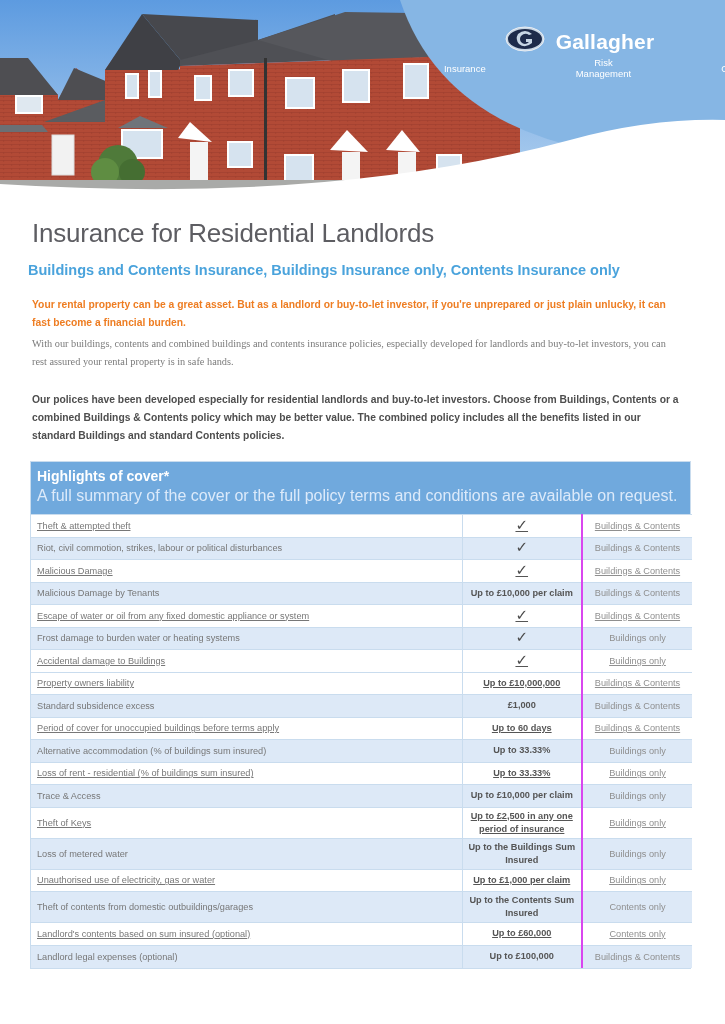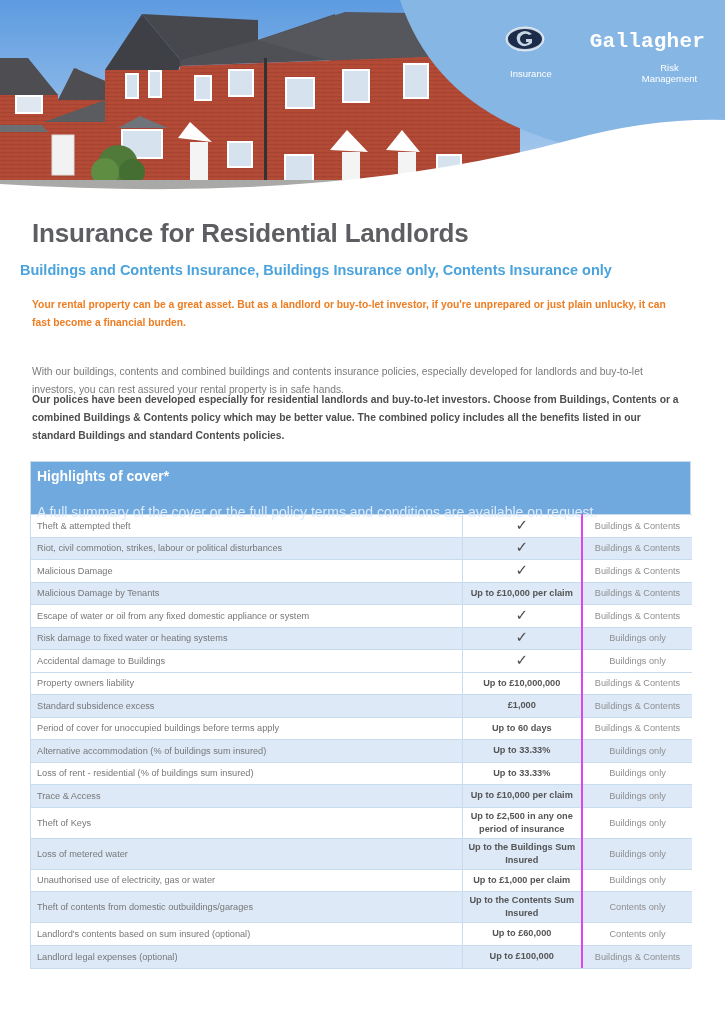--- a/index.html
+++ b/index.html
@@ -4,41 +4,41 @@
   <style>
     * { box-sizing: border-box; margin: 0; padding: 0; }
     html, body { width: 725px; height: 1024px; background: #ffffff; overflow: hidden; }
     body { font-family: "Liberation Sans", "DejaVu Sans", sans-serif; color: #555; position: relative; }
 
     
     .hero { position: absolute; left: 0; top: 0; width: 725px; height: 205px; overflow: hidden; }
     .hero svg { position: absolute; left: 0; top: 0; }
     .brand { position: absolute; left: 505px; top: 26px; width: 200px; text-align: center; }
     .brand-mark { display: block; margin: 0 auto; }
-    .brand-name { display: block; color: #ffffff; font-family: Liberation Mono, monospace; font-weight: bold; font-size: 21px; letter-spacing: 0.2px; margin-top: 4px; text-align: right; }
-    .brand-tags { display: flex; align-items: center; margin-top: 9px; color: #ffffff; font-size: 9.5px; gap: 40px; }
+    .brand-name { display: block; color: #ffffff; font-family: Liberation Sans, sans-serif; font-weight: bold; font-size: 21px; letter-spacing: 0.2px; margin-top: 4px; }
+    .brand-tags { display: flex; justify-content: center; align-items: center; margin-top: 3px; color: #ffffff; font-size: 9.5px; gap: 40px; }
     .brand-tags .tag { padding: 0 5px; }
     .brand-tags .sep { width: 1px; height: 15px; background: rgba(255,255,255,0.75); }
 
     
-    .title { position: absolute; left: 32px; top: 218px; font-size: 26px; font-weight: bold; color: #5d5d62; letter-spacing: -0.2px; }
-    .subtitle { position: absolute; left: 20px; top: 262px; font-size: 14.5px; color: #4aa3dc; }
+    .title { position: absolute; left: 32px; top: 218px; font-size: 26px; font-weight: normal; color: #5d5d62; letter-spacing: -0.2px; }
+    .subtitle { position: absolute; left: 28px; top: 262px; font-size: 14.5px; color: #4aa3dc; }
     .p { position: absolute; left: 32px; width: 650px; font-size: 10.3px; line-height: 18px; }
     .p-orange { top: 296px; color: #ee7d22; font-weight: bold; }
-    .p-grey { top: 363px; color: #7b7b7b; }
+    .p-grey { top: 335px; color: #7b7b7b; font-family: Liberation Serif, serif; }
     .p-dark { top: 391px; color: #4e4e4e; font-weight: bold; }
 
     
     .cover { position: absolute; left: 30px; top: 461px; width: 661px; border: 1px solid #c9dcee; }
     .cover-head { background: #70a9dd; padding: 6px 7px 6px 6px; height: 52px; }
     .cover-title { color: #ffffff; font-size: 14px; font-weight: bold; display: block; }
-    .cover-note { color: #dceafa; font-size: 14px; display: block; margin-top: 20px; }
+    .cover-note { color: #dceafa; font-size: 16px; display: block; margin-top: 3px; }
     table { border-collapse: collapse; width: 100%; table-layout: fixed; }
     td { font-size: 9.2px; border-top: 1px solid #c9dcee; height: 22.5px; vertical-align: middle; }
-    tr.odd td { background: #ffffff; }
+    tr.odd td { background: #ffffff; text-decoration: underline; }
     tr.even td { background: #dde9f7; }
     tr.tall td { height: 31px; }
     td.c-item { width: 431px; padding-left: 6px; color: #777; }
     td.c-limit { width: 120px; text-align: center; color: #555; font-weight: bold; border-left: 1px solid #c9dcee; line-height: 13px; font-size: 9.2px; }
     td.c-scope { width: 110px; text-align: center; color: #8f8f8f; border-left: 2px solid #d946ef; }
     .tick { font-size: 15px; color: #4a4a4a; font-weight: normal; }
   </style>
 </head>
 <body>
 
@@ -157,21 +157,21 @@
           <td class="c-item">Malicious Damage by Tenants</td>
           <td class="c-limit">Up to £10,000 per claim</td>
           <td class="c-scope">Buildings &amp; Contents</td>
         </tr>
         <tr class="odd">
           <td class="c-item">Escape of water or oil from any fixed domestic appliance or system</td>
           <td class="c-limit"><span class="tick">✓</span></td>
           <td class="c-scope">Buildings &amp; Contents</td>
         </tr>
         <tr class="even">
-          <td class="c-item">Risk damage to fixed water or heating systems</td>
+          <td class="c-item">Frost damage to burden water or heating systems</td>
           <td class="c-limit"><span class="tick">✓</span></td>
           <td class="c-scope">Buildings only</td>
         </tr>
         <tr class="odd">
           <td class="c-item">Accidental damage to Buildings</td>
           <td class="c-limit"><span class="tick">✓</span></td>
           <td class="c-scope">Buildings only</td>
         </tr>
         <tr class="odd">
           <td class="c-item">Property owners liability</td>

